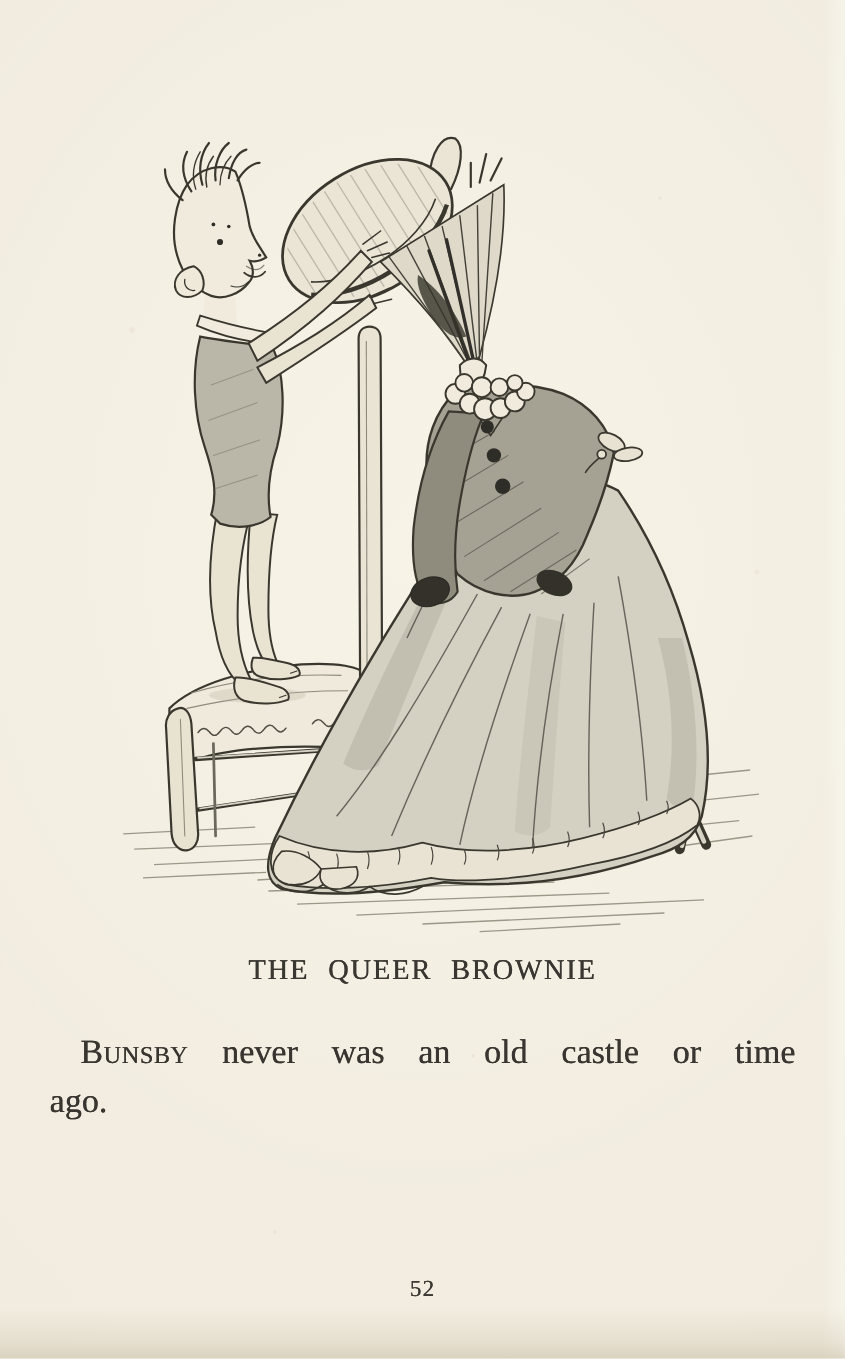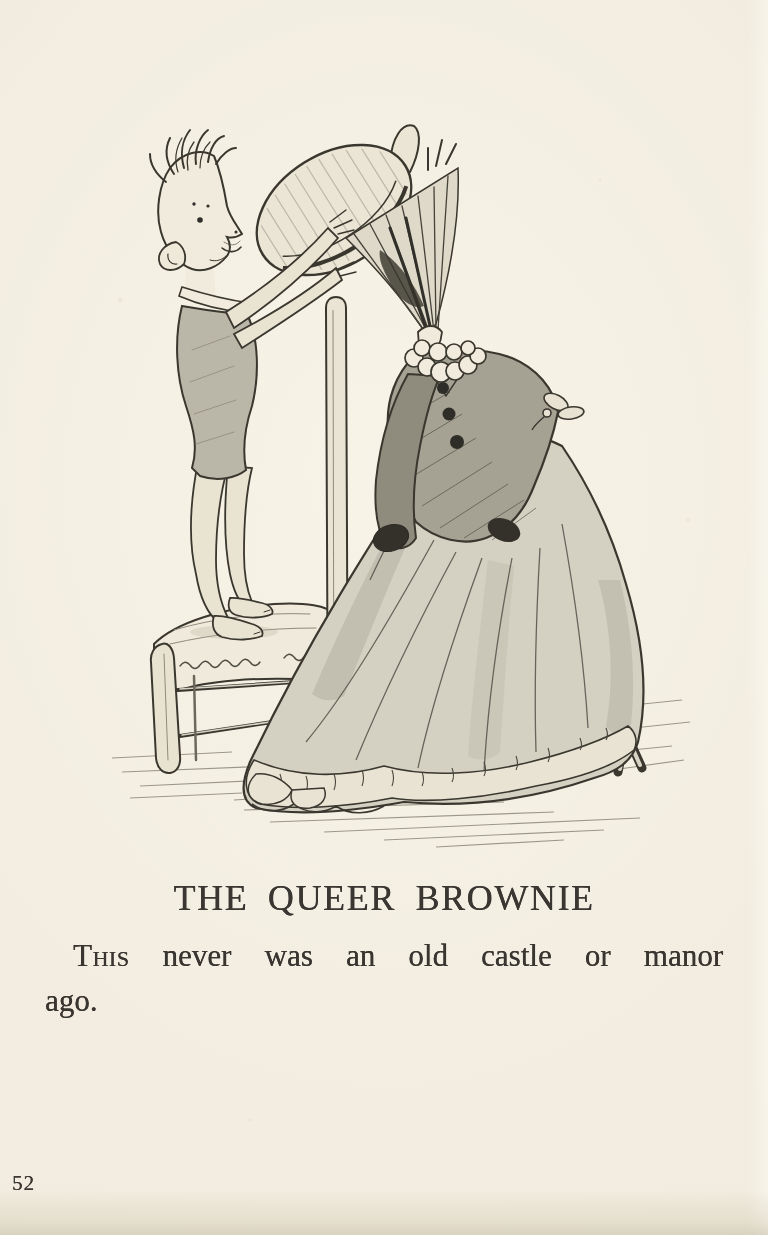--- a/index.html
+++ b/index.html
@@ -28,37 +28,37 @@
     position:absolute;inset:0;pointer-events:none;opacity:.5;
     background:
       radial-gradient(circle 3px at 120px 300px, rgba(190,170,140,.25) 0 2px, transparent 3px),
       radial-gradient(circle 2px at 600px 180px, rgba(190,170,140,.22) 0 1px, transparent 2px),
       radial-gradient(circle 2px at 430px 960px, rgba(200,150,120,.25) 0 1px, transparent 2px),
       radial-gradient(circle 3px at 688px 520px, rgba(190,170,140,.2) 0 2px, transparent 3px),
       radial-gradient(circle 2px at 250px 1120px, rgba(190,170,140,.22) 0 1px, transparent 2px);
   }
   .illustration{position:absolute;left:84px;top:110px;width:620px;height:740px;}
   .title{
-    position:absolute;left:0;right:0;top:862px;margin:15px;
-    text-align:center;font-size:36px;font-weight:normal;
+    position:absolute;left:0;right:0;top:862px;margin:5px;
+    text-align:center;font-size:26px;font-weight:normal;
     letter-spacing:1.6px;word-spacing:9px;color:#3a3732;
     text-shadow:.3px 0 0 currentColor;
   }
   .bodytext{
     position:absolute;left:45px;top:933px;width:678px;
     font-size:31px;line-height:45px;color:#393530;
     text-shadow:.25px 0 0 currentColor;
   }
   .bodytext p{margin:0;text-align:justify;text-align-last:justify;}
   .bodytext p.first-line{text-indent:28px;}
   .bodytext p.last-line{text-align:left;text-align-last:left;}
   .lead-word{font-variant:small-caps;letter-spacing:.5px;}
   .page-number{
-    position:absolute;left:0;right:0;top:1159px;margin:12px;
-    font-size:21px;letter-spacing:1px;color:#3b3833;
+    position:absolute;left:0;right:0;top:1159px;margin:0;
+    text-align:center;font-size:21px;letter-spacing:1px;color:#3b3833;
     text-shadow:.25px 0 0 currentColor;
   }
 </style>
 </head>
 <body>
 
 <div class="page">
   <div class="grain"></div>
 
   <svg class="illustration" viewBox="0 0 620 740" xmlns="http://www.w3.org/2000/svg">
@@ -288,18 +288,18 @@
         <path d="M138,138 C144,143 152,143 157,137" fill="none" stroke="#3a372f" stroke-width="1.6"></path>
         <path d="M140,132 C146,136 152,136 156,131" fill="none" stroke="#3a372f" stroke-width="1" opacity=".6"></path>
         <path d="M126,150 C132,152 138,150 142,146" fill="none" stroke="#3a372f" stroke-width="1"></path>
       </g>
     </g>
   </svg>
 
   <h1 class="title">THE QUEER BROWNIE</h1>
 
   <div class="bodytext">
-    <p class="first-line"><span class="lead-word">This</span> <span>never was an old castle or manor</span></p>
+    <p class="first-line"><span class="lead-word">Bunsby</span> <span>never was an old castle or time</span></p>
     <p class="last-line">ago.</p>
   </div>
 
   <div class="page-number">52</div>
 </div>
 
 </body></html>

